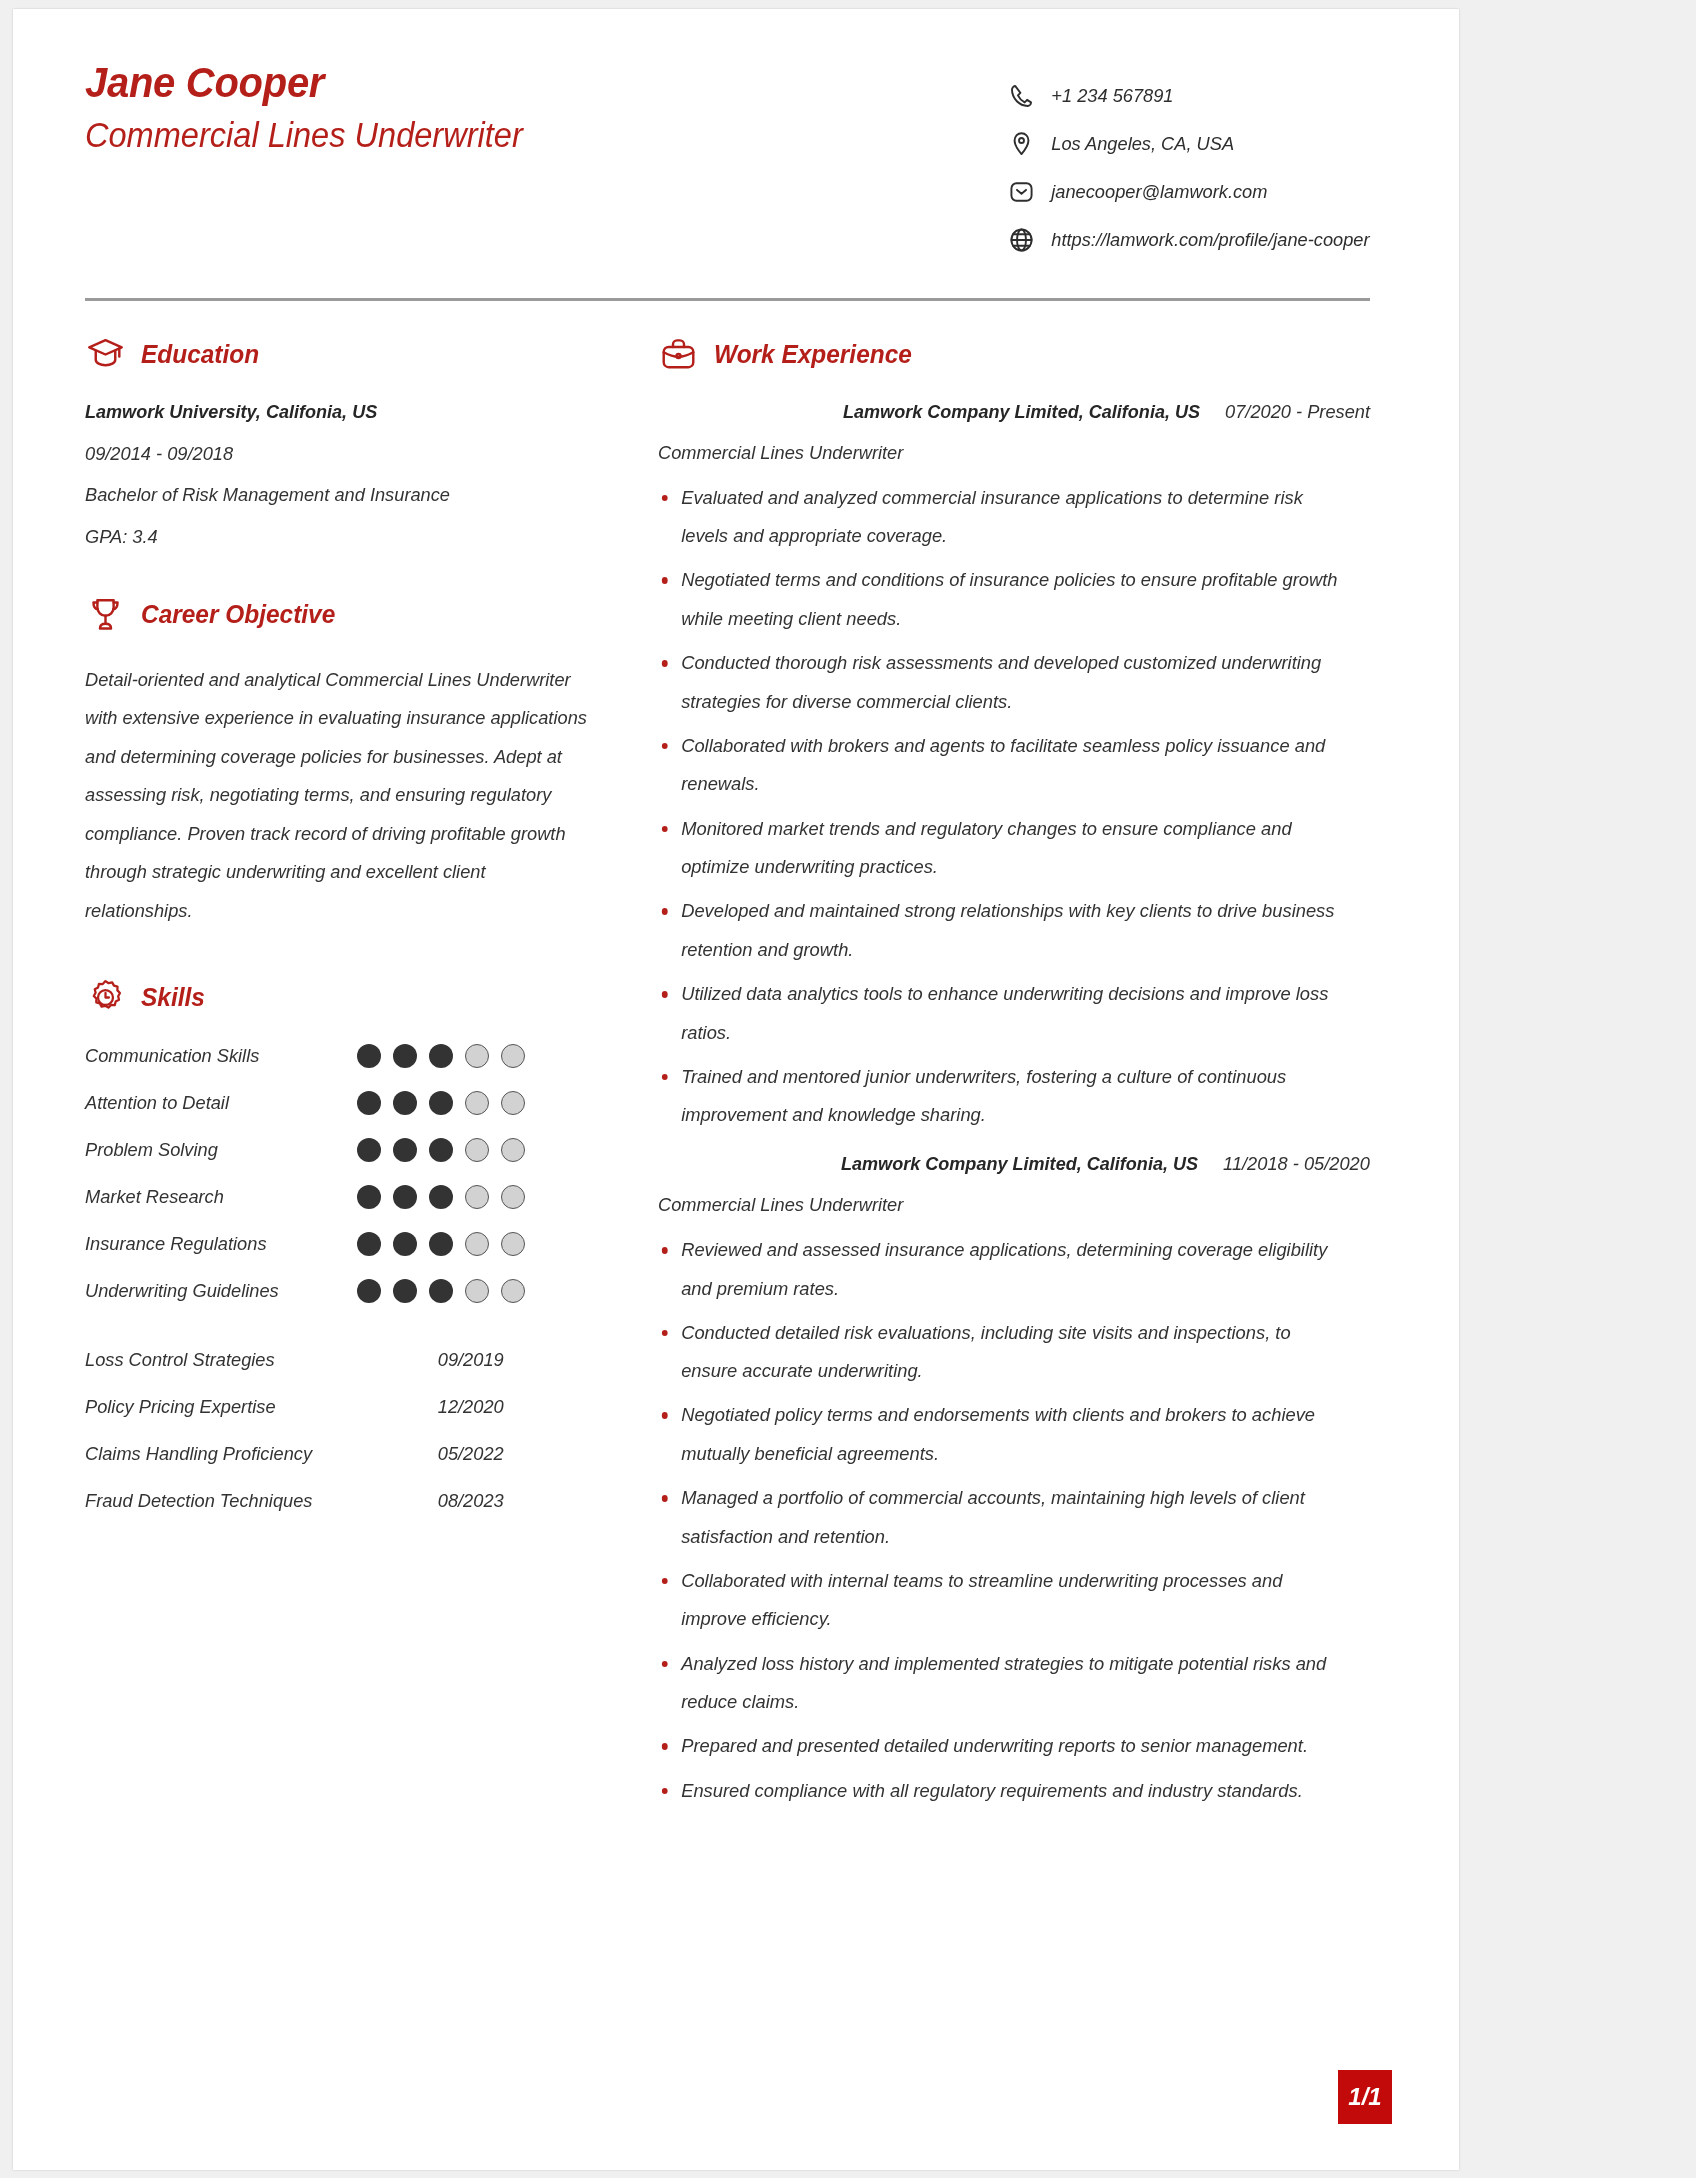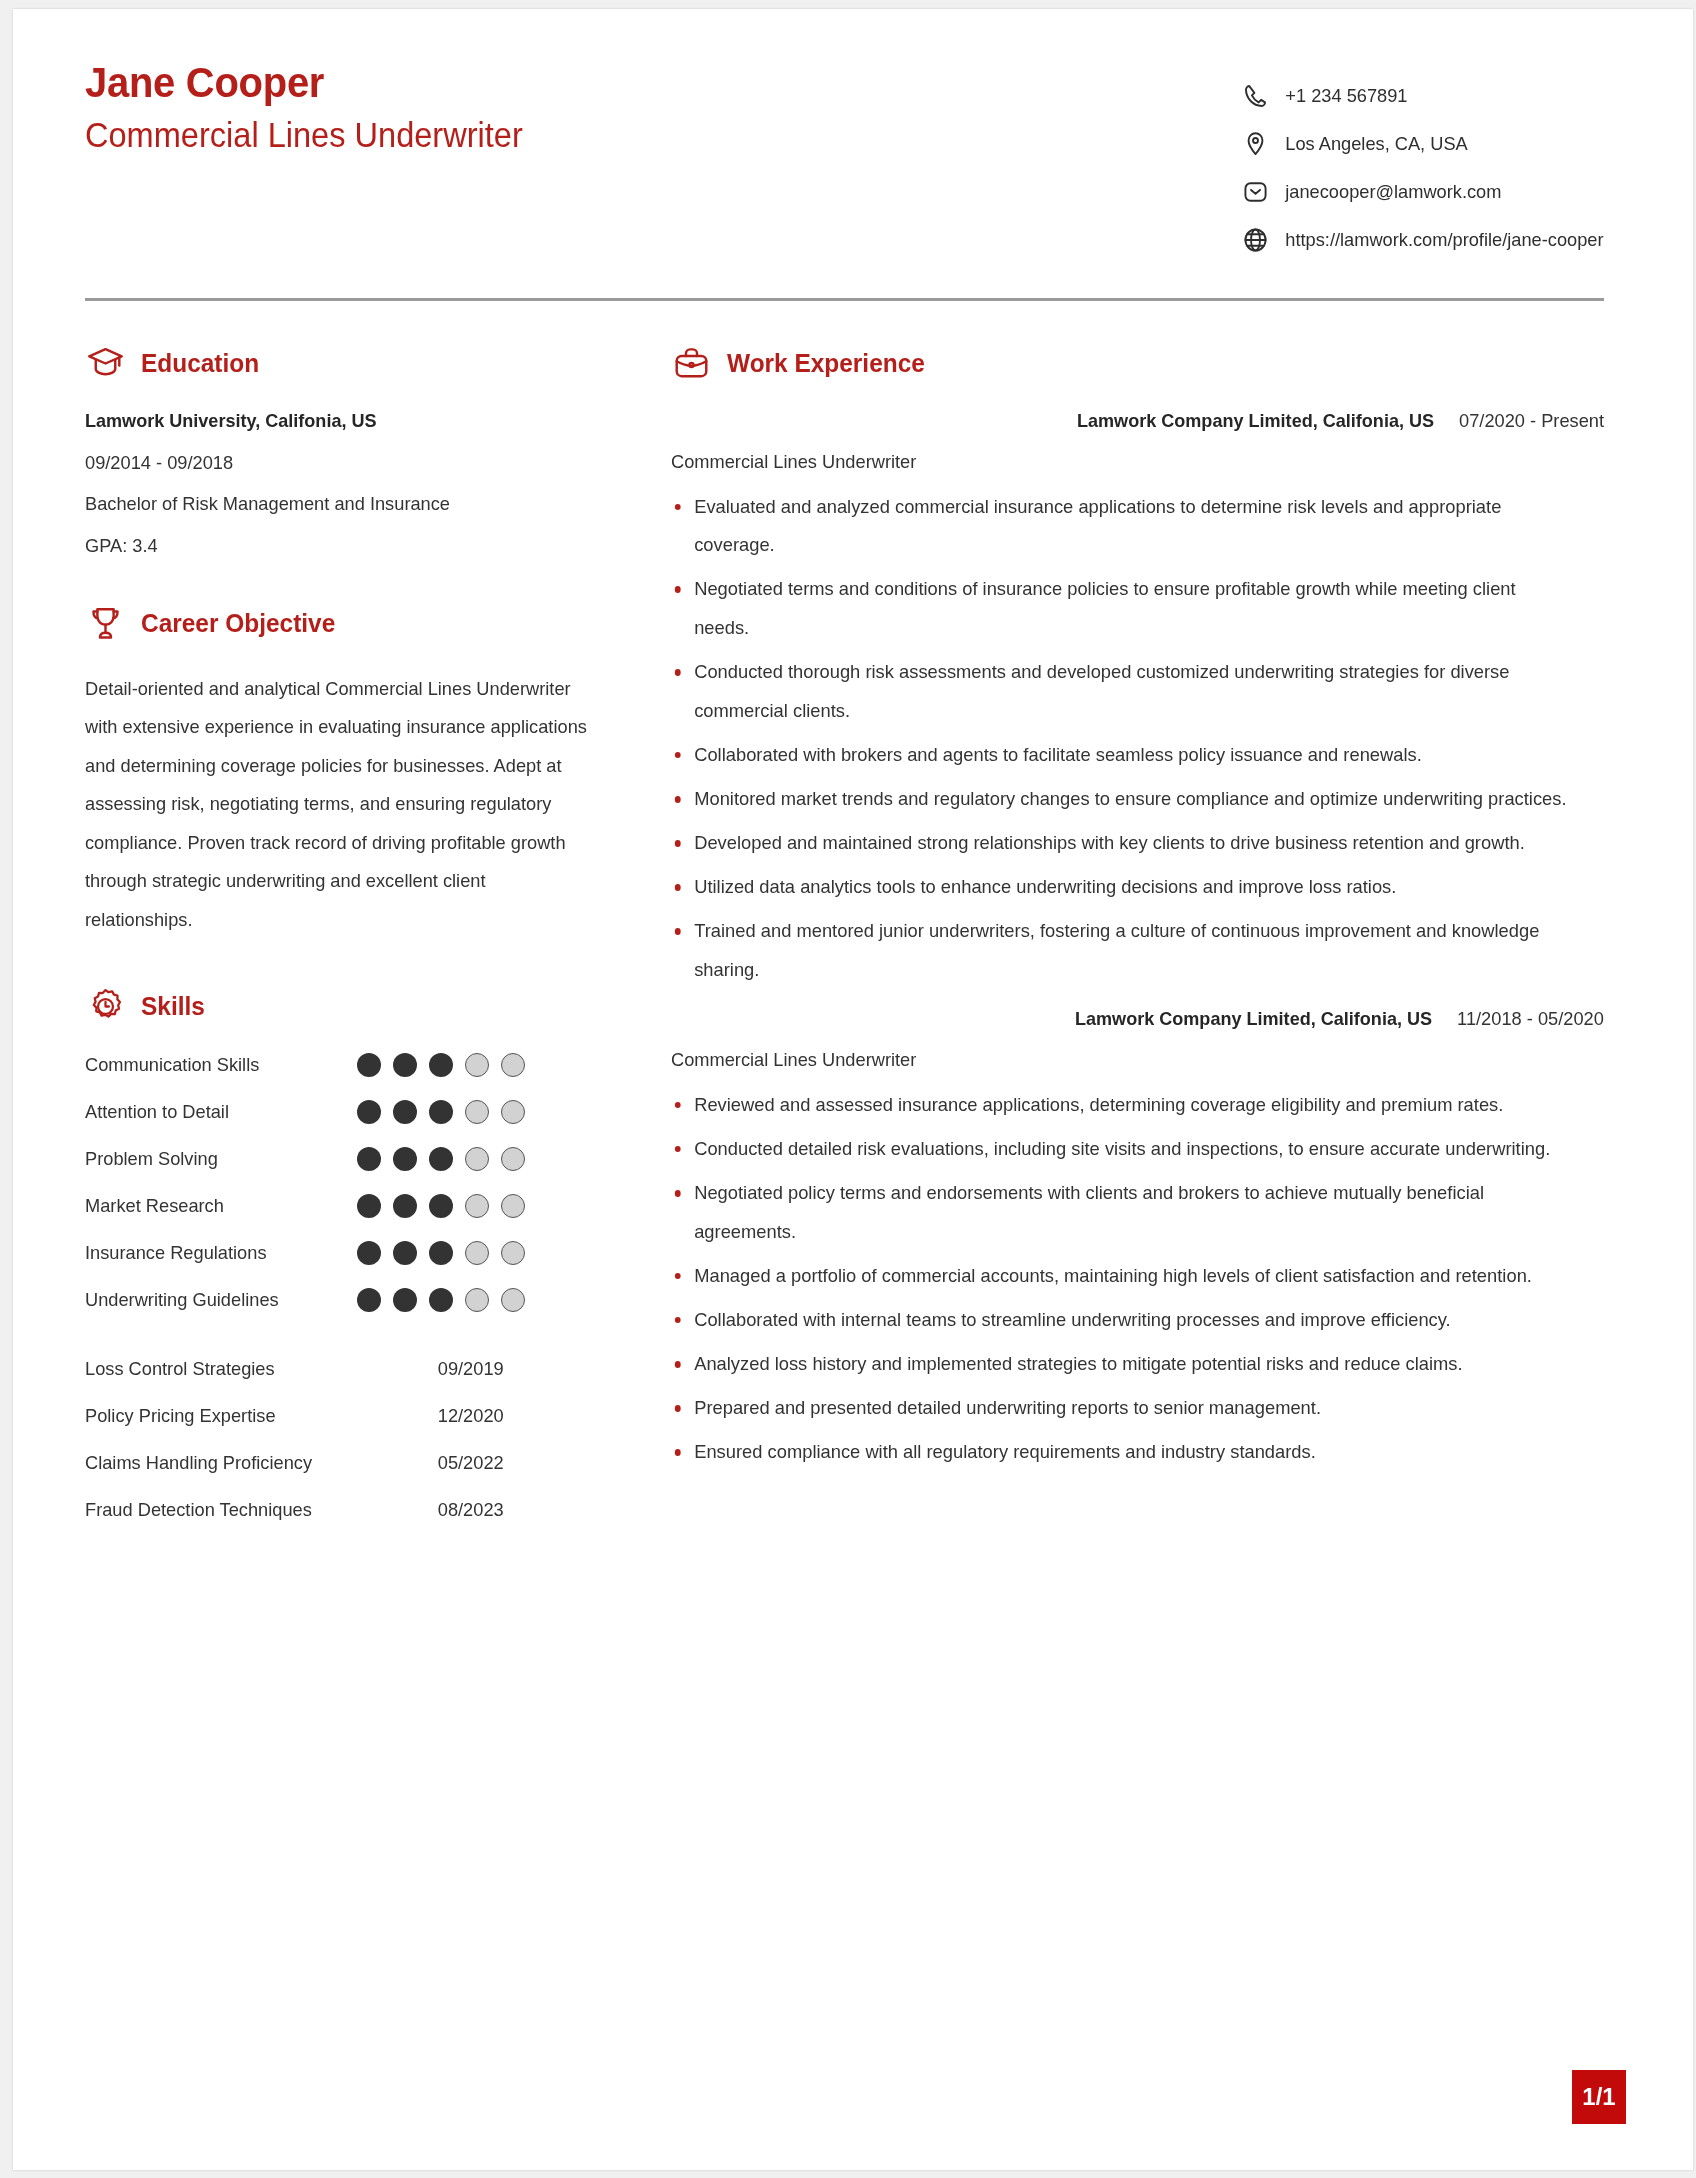--- a/index.html
+++ b/index.html
@@ -10,24 +10,25 @@
   }
   .canvas {
     width: 1697px; height: 2179px;
     background: #f0f0f0;
     position: relative;
     overflow: hidden;
   }
   .page {
     position: absolute;
     left: 13px; top: 9.3px;
-    width: 1680px; height: 2161px;
+    width: 1446px; height: 2161px;
     background: #ffffff;
     box-shadow: 0 0 1.9px rgba(0,0,0,0.18);
     padding: 0;
+    font-style: italic;
   }
   .inner { padding: 48px 89px 0 72px; }
 
   
   .header { display: flex; justify-content: space-between; align-items: flex-start; }
   .name {
     font-family: "Liberation Sans Narrow", "Liberation Sans", sans-serif;
     font-size: 43px; font-weight: bold; color: #b51f1a;
     letter-spacing: -0.3px; line-height: 1.18; margin: 0;
     transform: scaleX(0.93); transform-origin: left center;
@@ -50,21 +51,21 @@
     display: flex; align-items: center; justify-content: center;
     flex: 0 0 32px;
   }
   .contact-row .ctext { white-space: nowrap; }
   .hr {
     height: 2.8px; background: #9a9a9a;
     margin: 26px 0 0 0;
   }
 
   
-  .cols { display: flex; margin-top: 42px; gap: 13px; }
+  .cols { display: flex; margin-top: 33px; }
   .left { width: 540px; flex: 0 0 540px; padding-right: 28px; }
   .right { flex: 1 1 auto; padding-left: 33px; }
 
   .sec-head { display: flex; align-items: center; margin-bottom: 26px; }
   .sec-head .si { width: 41px; height: 41px; margin-right: 15px; flex: 0 0 41px;
                   display:flex; align-items:center; justify-content:center; }
   .sec-title {
     font-family: "Liberation Sans Narrow", "Liberation Sans", sans-serif;
     font-size: 26px; font-weight: bold; color: #b51f1a;
     transform: scaleX(0.94); transform-origin: left center;

